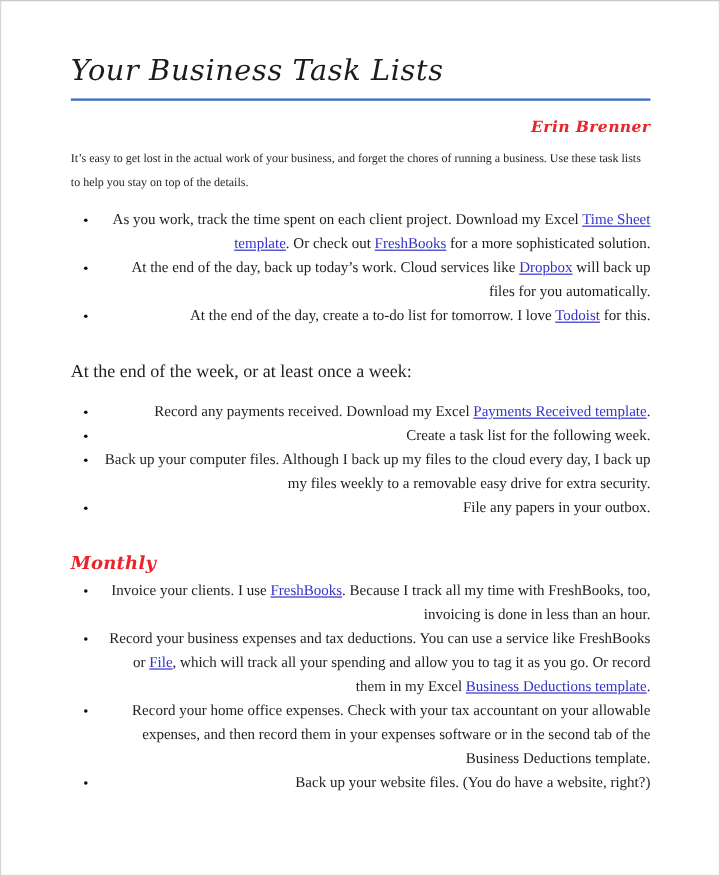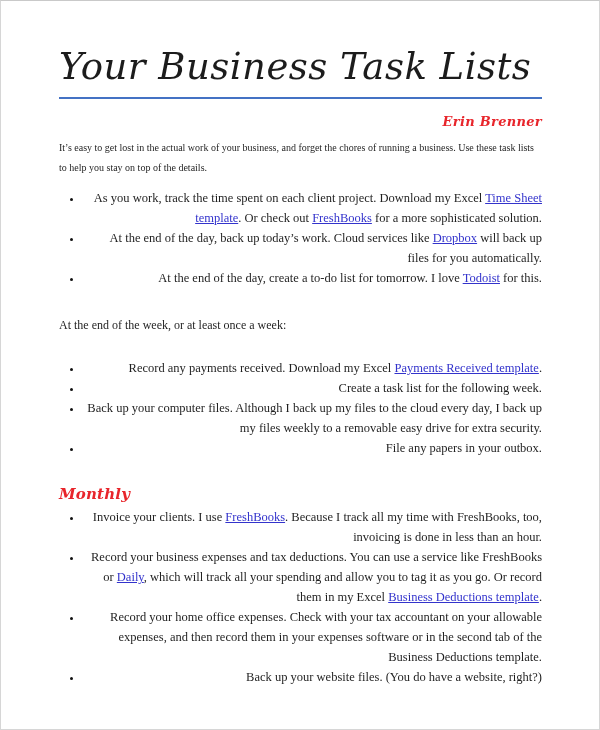--- a/index.html
+++ b/index.html
@@ -15,21 +15,21 @@
     font-family: "Liberation Serif", serif;
     color: var(--text, #1f1f1f);
   }
   .content {
     padding: 44px 57px 0 58px;
   }
   .doc-title {
     font-family: "DejaVu Serif", serif;
     font-style: italic;
     font-weight: 500;
-    font-size: 37px;
+    font-size: 24px;
     letter-spacing: 0.5px;
     color: #1c1c1c;
     padding-bottom: 9px;
     border-bottom: 2px solid var(--rule, #4472C4);
   }
   .author {
     margin-top: 15px;
     font-family: "DejaVu Serif", serif;
     font-style: italic;
     font-weight: bold;
@@ -48,22 +48,22 @@
   h2.sec-head {
     font-family: "DejaVu Serif", serif;
     font-style: italic;
     font-weight: bold;
     font-size: 15px;
     letter-spacing: 0.2px;
     color: var(--red, #e8252b);
   }
   p.lead {
     margin-top: 2px;
-    margin-bottom: 23px;
-    font-size: 12px;
+    margin-bottom: 13px;
+    font-size: 15px;
     line-height: 20px;
   }
   ul.bullets {
     margin-top: 4px;
     padding-left: 24px;
     list-style: disc outside;
     text-align: right;
   }
   ul.bullets li {
     font-size: 12.5px;
@@ -99,20 +99,20 @@
             <li>Record any payments received. Download my Excel <a class="link">Payments Received template</a>.</li>
             <li>Create a task list for the following week.</li>
             <li>Back up your computer files. Although I back up my files to the cloud every day, I back up my files weekly to a removable easy drive for extra security.</li>
             <li>File any papers in your outbox.</li>
           </ul>
         </section>
         <section class="task-section">
           <h2 class="sec-head">Monthly</h2>
           <ul class="bullets">
             <li>Invoice your clients. I use <a class="link">FreshBooks</a>. Because I track all my time with FreshBooks, too, invoicing is done in less than an hour.</li>
-            <li>Record your business expenses and tax deductions. You can use a service like FreshBooks or <a class="link">Daily</a>, which will track all your spending and allow you to tag it as you go. Or record them in my Excel <a class="link">Business Deductions template</a>.</li>
+            <li>Record your business expenses and tax deductions. You can use a service like FreshBooks or <a class="link">File</a>, which will track all your spending and allow you to tag it as you go. Or record them in my Excel <a class="link">Business Deductions template</a>.</li>
             <li>Record your home office expenses. Check with your tax accountant on your allowable expenses, and then record them in your expenses software or in the second tab of the Business Deductions template.</li>
             <li>Back up your website files. (You do have a website, right?)</li>
           </ul>
         </section>
       </div>
   </div>
 </div>
 
 </body></html>

